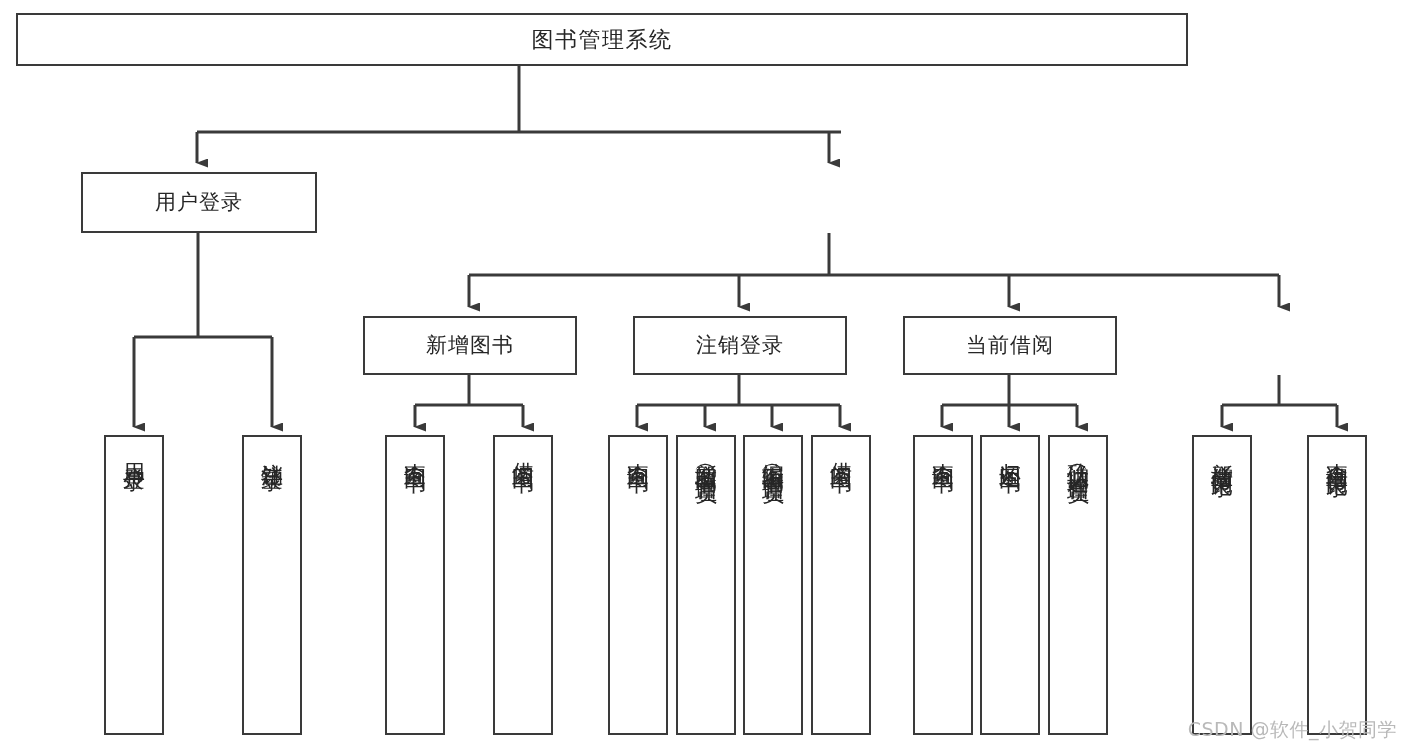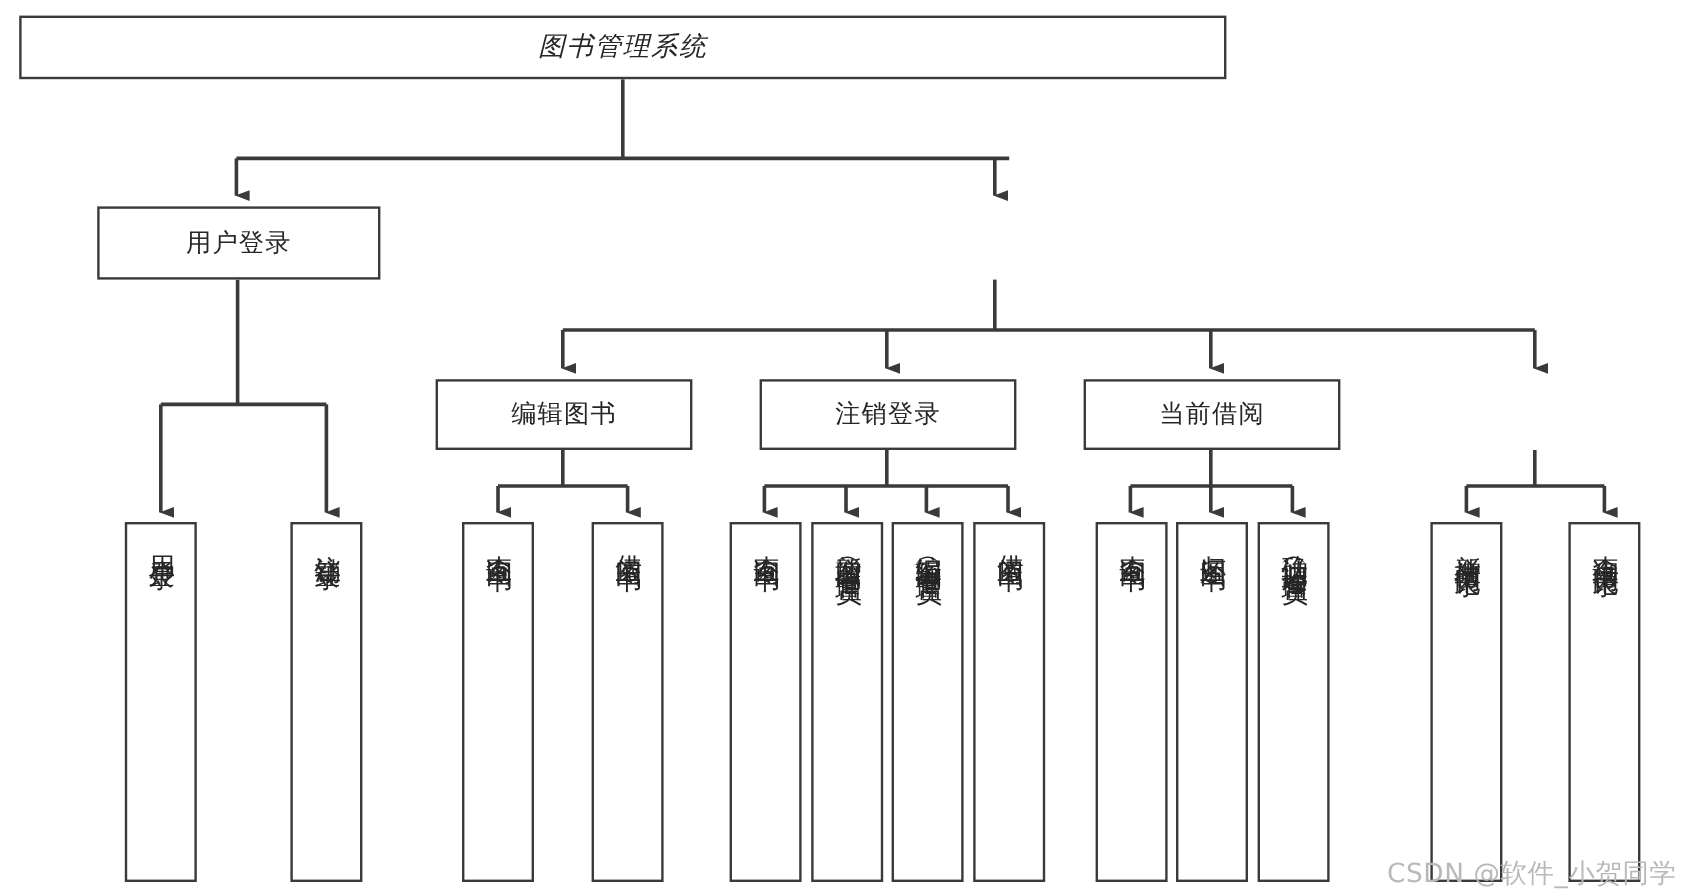--- a/index.html
+++ b/index.html
@@ -61,21 +61,21 @@
     text-orientation: upright;
     font-size: 22px;
     letter-spacing: 3px;
     line-height: 1;
     margin: 0 auto;
   }
   .watermark {
     position: absolute;
     right: 8px;
     bottom: 4px;
-    font-size: 22px;
+    font-size: 19px;
     color: #b9b9b9;
     letter-spacing: 0.5px;
     white-space: nowrap;
     user-select: none;
   }
 </style>
 </head>
 <body>
 
 <div id="canvas">
@@ -126,31 +126,31 @@
       <path d="M1009,405 L1009,427" marker-end="url(#arw)"></path>
       <path d="M1077,405 L1077,427" marker-end="url(#arw)"></path>
 
       <path d="M1279,375 L1279,405"></path>
       <path d="M1222,405 L1337,405"></path>
       <path d="M1222,405 L1222,427" marker-end="url(#arw)"></path>
       <path d="M1337,405 L1337,427" marker-end="url(#arw)"></path>
     </g>
   </svg>
 
-  <div class="node root h" style="left:16px; top:13px; width:1006px; height:53px;font-style:italic;">
+  <div class="node root h" style="left:16px; top:13px; width:1172px; height:53px;">
     <span class="label">图书管理系统</span>
   </div>
 
   <div class="node h" style="left:81px; top:172px; width:236px; height:61px;">
     <span class="label">用户登录</span>
   </div>
 
 
   <div class="node h" style="left:363px; top:316px; width:214px; height:59px;">
-    <span class="label">编辑图书</span>
+    <span class="label">新增图书</span>
   </div>
 
   <div class="node h" style="left:633px; top:316px; width:214px; height:59px;">
     <span class="label">注销登录</span>
   </div>
 
   <div class="node h" style="left:903px; top:316px; width:214px; height:59px;">
     <span class="label">当前借阅</span>
   </div>
 

